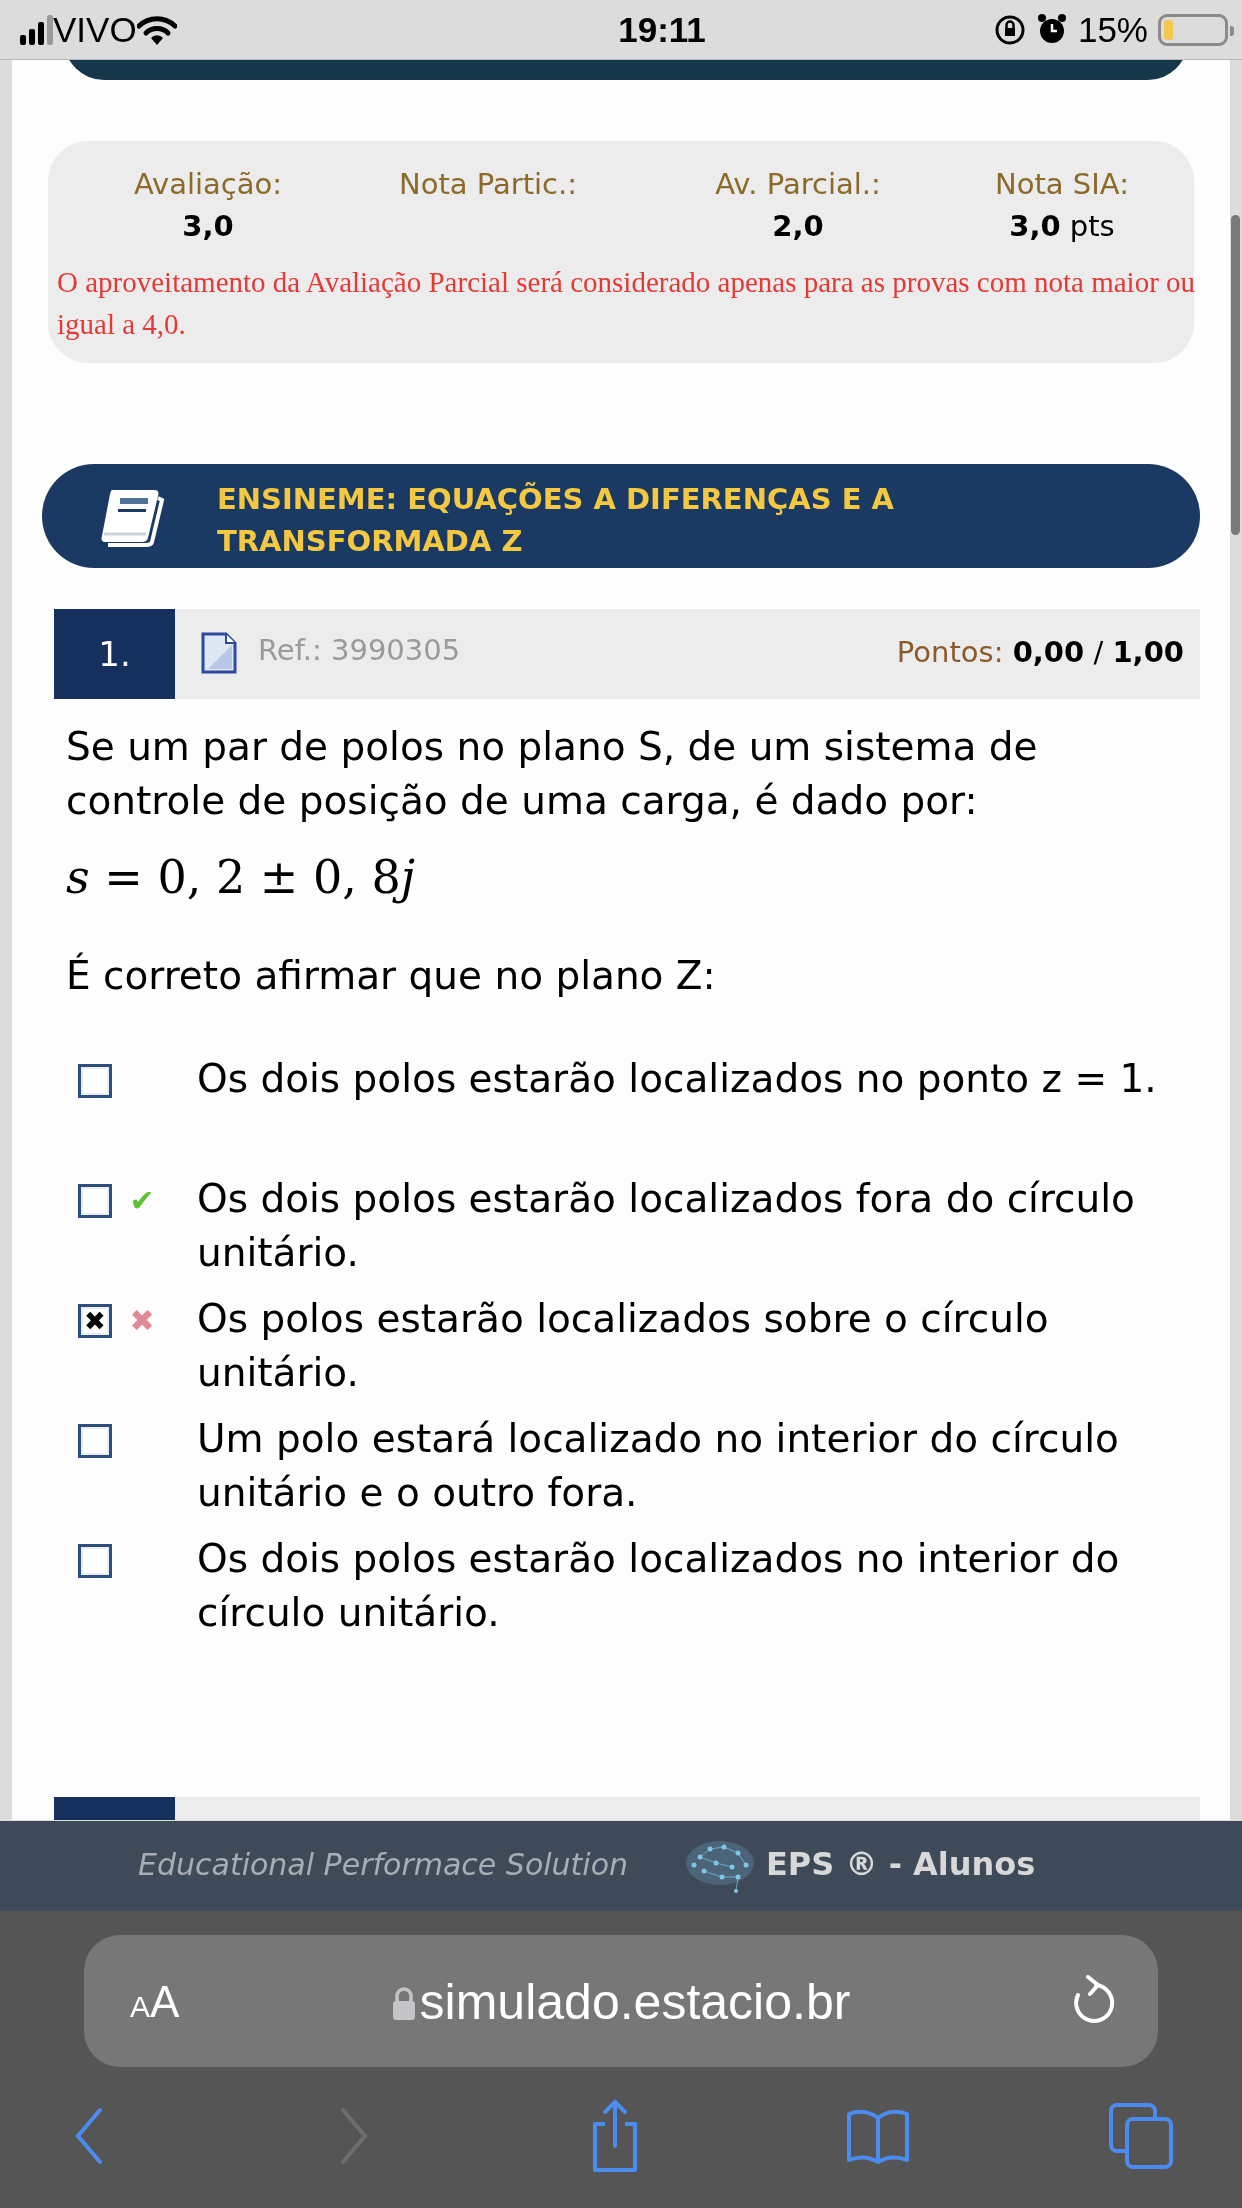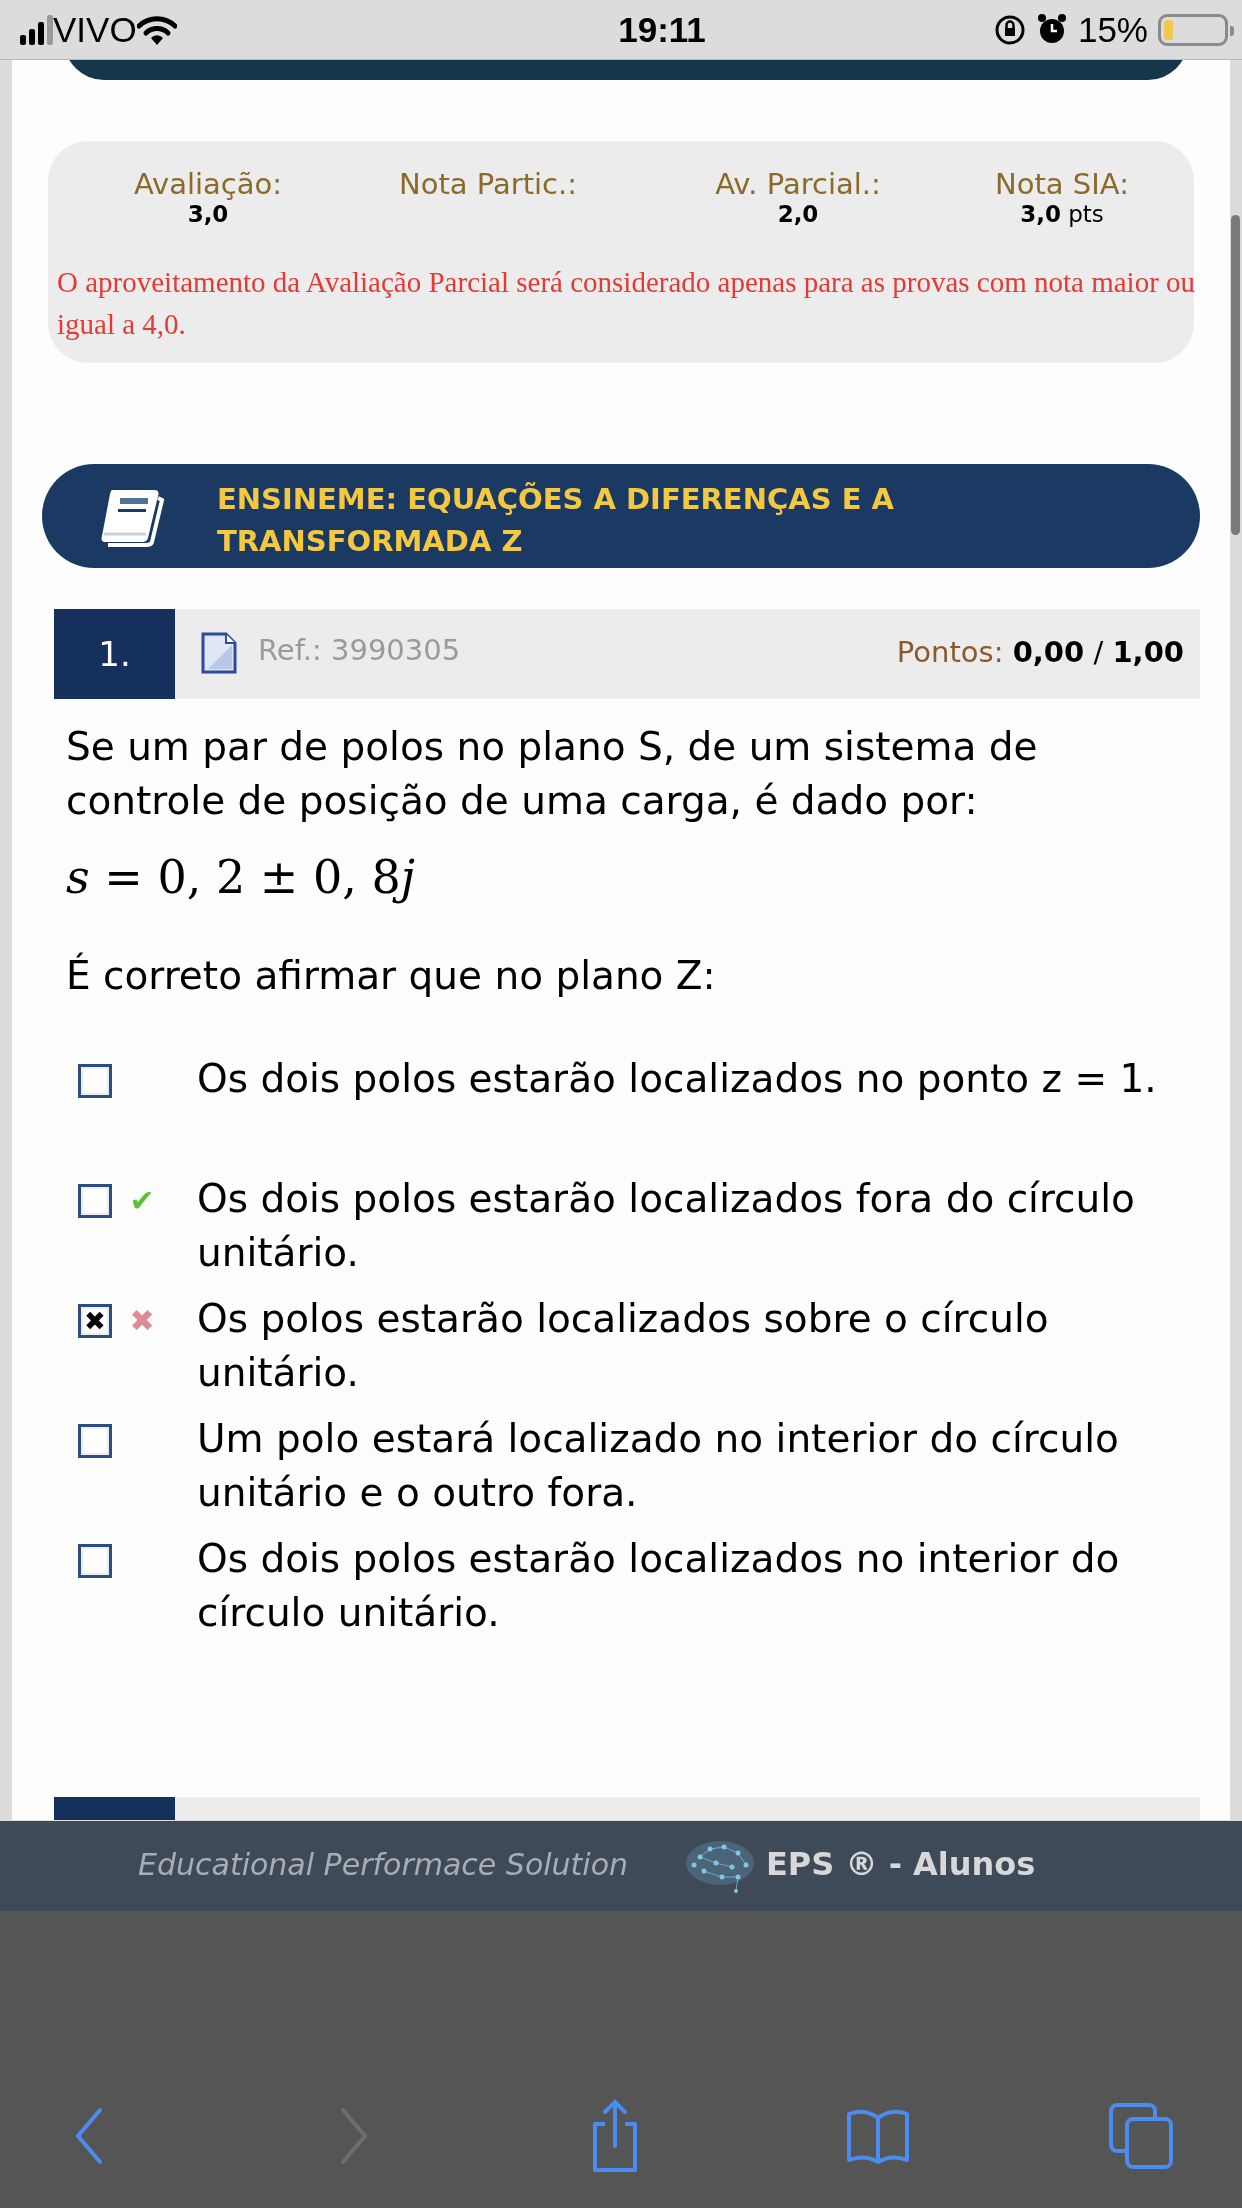--- a/index.html
+++ b/index.html
@@ -21,21 +21,21 @@
   
   .page { position: absolute; left: 12px; top: 60px; width: 1218px; height: 1760px; background: #fdfdfd; overflow: hidden; }
   .scroll-track { position: absolute; right: 0; top: 60px; width: 12px; height: 1760px; background: #dcdcdc; }
   .scroll-thumb { position: absolute; right: 2px; top: 215px; width: 9px; height: 320px; background: #7a7a7a; border-radius: 5px; z-index: 4; }
 
   .top-dark-bar { position: absolute; left: 52px; top: -40px; width: 1124px; height: 60px; background: #163649; border-radius: 0 0 40px 40px; }
 
   .grades { position: absolute; left: 36px; top: 81px; width: 1146px; height: 222px; background: #ececec; border-radius: 40px; }
   .grade-col { position: absolute; top: 26px; text-align: center; font-family: "DejaVu Sans", sans-serif; }
   .grade-label { color: #8b6a2a; font-size: 29px; }
-  .grade-val { color: #000; font-size: 23px; font-weight: bold; }
+  .grade-val { color: #000; font-size: 29px; font-weight: bold; margin-top: 8px; }
   .grade-unit { font-weight: normal; }
   .grade-note { position: absolute; left: 9px; top: 120px; width: 100%; text-align: left; color: #e53935; font-size: 29px; line-height: 42px; font-family: Liberation Serif, serif; }
 
   .topic-banner { position: absolute; left: 30px; top: 404px; width: 1158px; height: 104px; background: #1a3a63; border-radius: 52px; }
   .topic-icon { position: absolute; left: 56px; top: 20px; width: 72px; height: 64px; }
   .topic-title { position: absolute; left: 175px; top: 14px; width: 900px; color: #f5c842; font-weight: bold; font-size: 29px; line-height: 42px; }
 
   .q-header { position: absolute; left: 42px; top: 549px; width: 1146px; height: 90px; background: #ececec; }
   .q-number { position: absolute; left: 0; top: 0; width: 121px; height: 90px; background: #15305c; color: #fff; font-size: 34px; display: flex; align-items: center; justify-content: center; }
   .q-doc-icon { position: absolute; left: 146px; top: 22px; width: 38px; height: 44px; }
@@ -223,20 +223,33 @@
         <line x1="24" y1="34" x2="42" y2="40"></line>
       <line x1="42" y1="40" x2="58" y2="40"></line>
         <line x1="20" y1="20" x2="36" y2="26"></line>
         <line x1="58" y1="40" x2="56" y2="54"></line>
     </g>
   </svg>
   <div class="eps-brand">EPS ® - Alunos</div>
 </div>
 
 <div class="safari">
+  <div class="urlbar">
+    <div class="aa"><small>A</small><span>A</span></div>
+    <div class="url">
+      <svg class="lock" viewBox="0 0 24 34">
+        <path d="M5 14 V9 A7 7 0 0 1 19 9 V14" stroke="#c4c4c8" stroke-width="3.5" fill="none"></path>
+        <rect x="1" y="14" width="22" height="19" rx="3" fill="#c4c4c8"></rect>
+      </svg><span>simulado.estacio.br</span>
+    </div>
+    <svg class="reload" viewBox="0 0 52 56">
+      <path d="M30 10 A18 18 0 1 1 12 20" stroke="#fff" stroke-width="4" fill="none" stroke-linecap="round"></path>
+      <path d="M22 2 L32 10 L24 19" stroke="#fff" stroke-width="4" fill="none" stroke-linecap="round" stroke-linejoin="round"></path>
+    </svg>
+  </div>
   <div class="nav-icons">
     <div class="nav-btn" style="left:48px">
       <svg width="40" height="60" viewBox="0 0 40 60">
           <path d="M32 4 L10 30 L32 56" stroke="#4a8cf0" stroke-width="4" fill="none" stroke-linecap="round"></path>
         </svg>
     </div>
     <div class="nav-btn" style="left:315px">
       <svg width="40" height="60" viewBox="0 0 40 60">
           <path d="M8 4 L30 30 L8 56" stroke="#6e6e6e" stroke-width="4" fill="none" stroke-linecap="round"></path>
         </svg>

